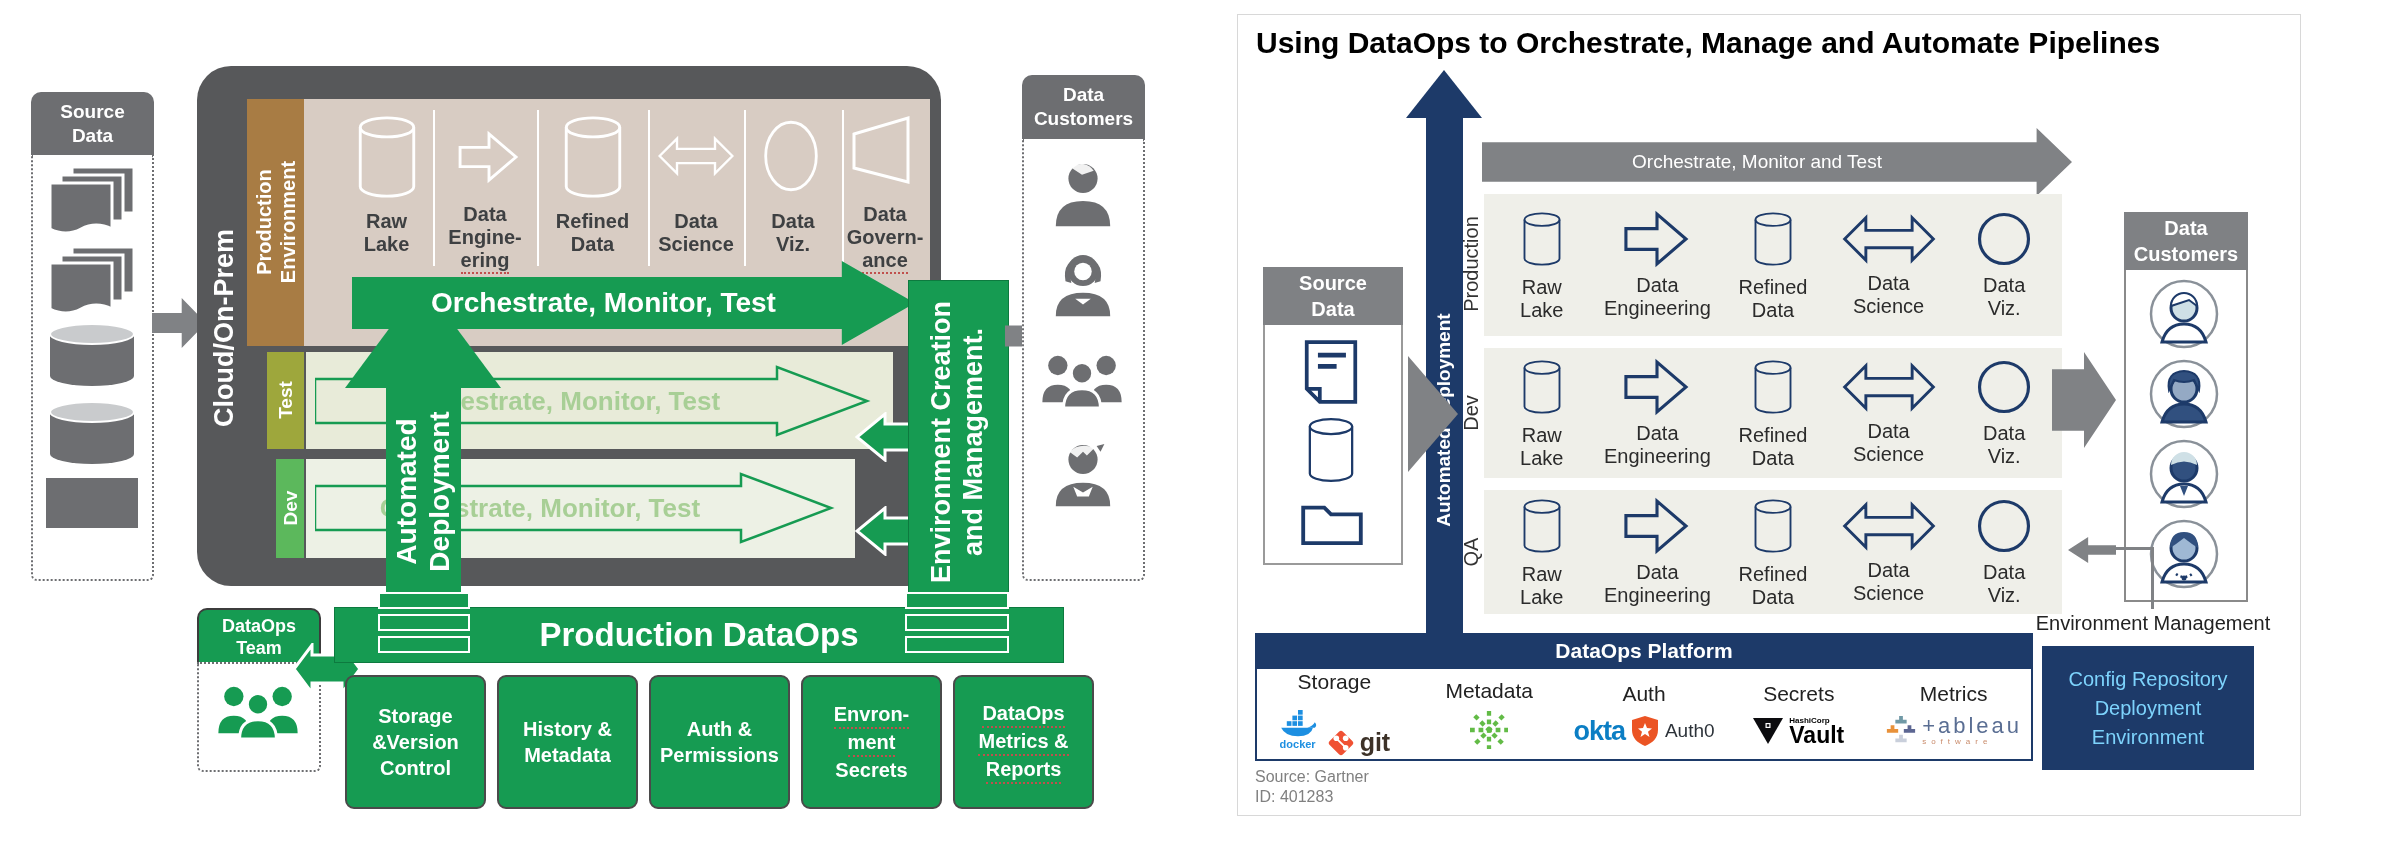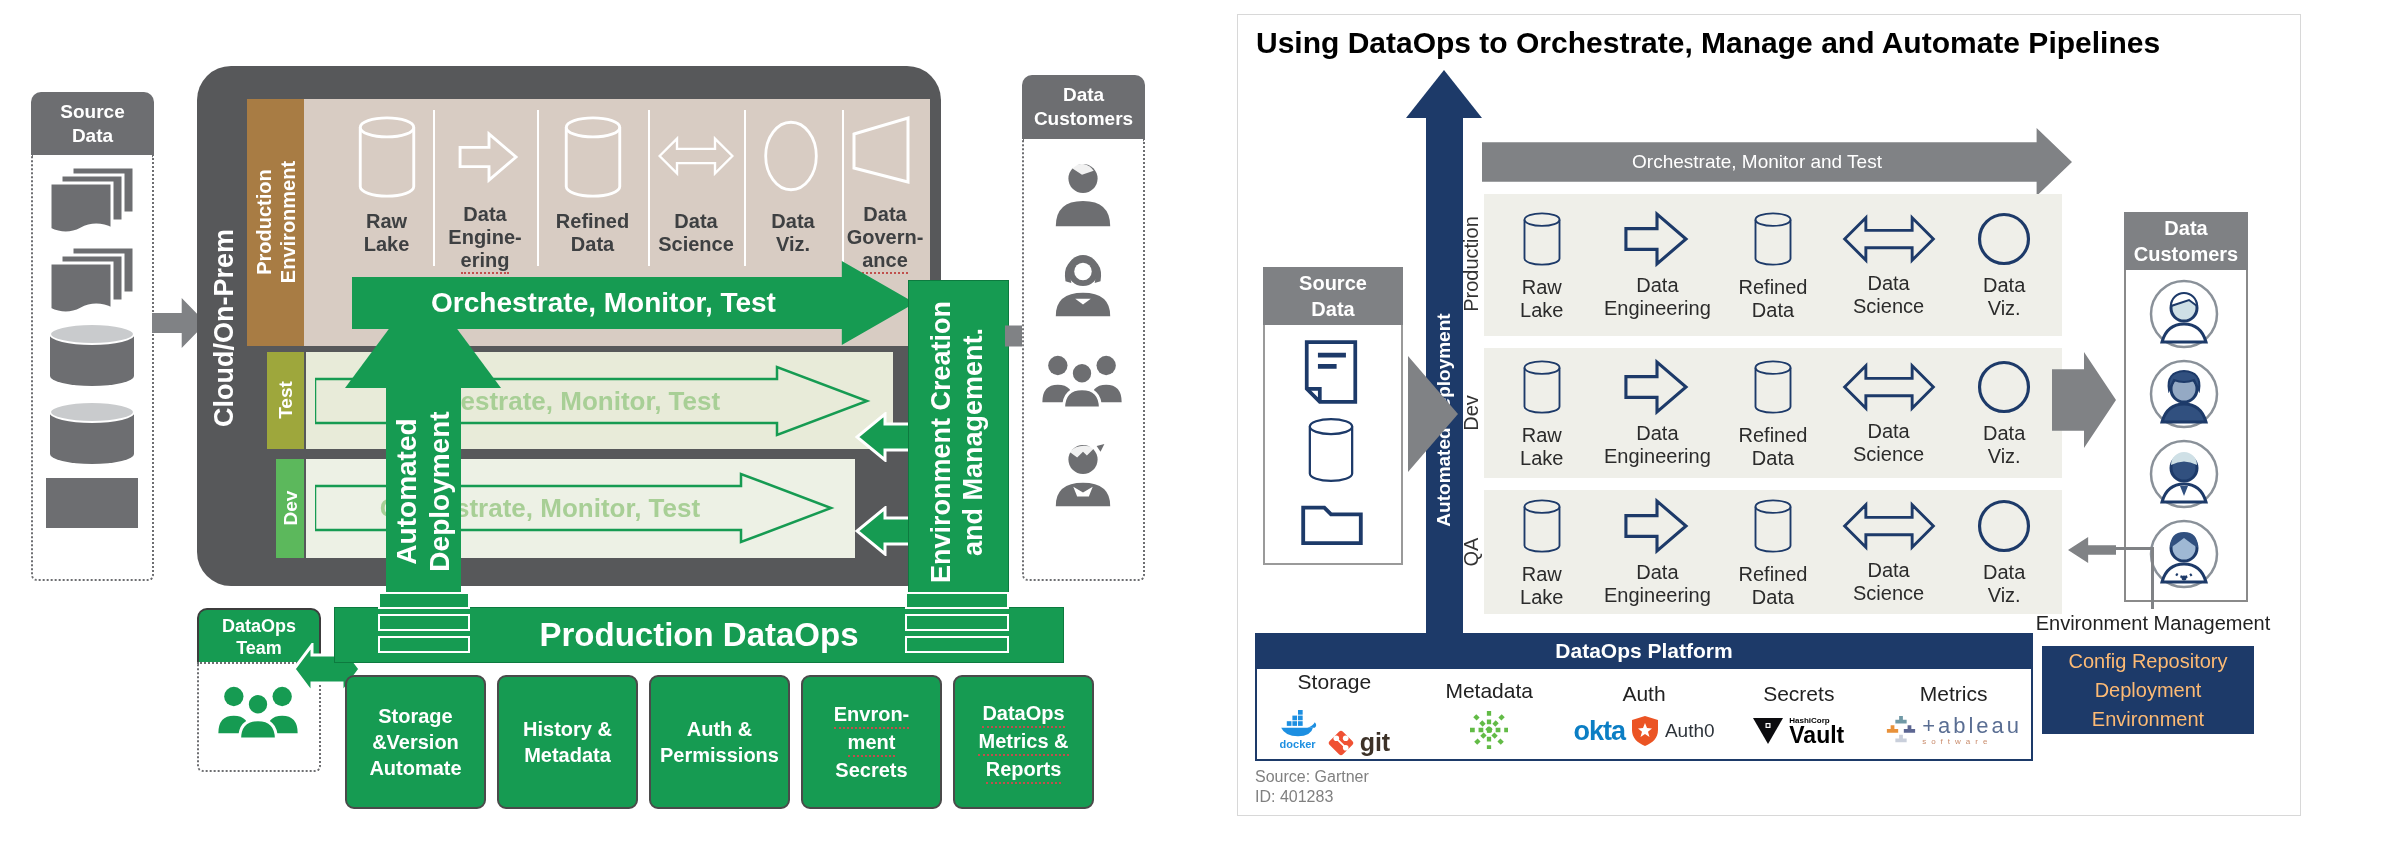--- a/index.html
+++ b/index.html
@@ -322,21 +322,21 @@
     <div class="abs" style="left:378px;top:614px;width:88px;height:13px;background:#169b52;border:2.5px solid #fff;"></div>
     <div class="abs" style="left:378px;top:636px;width:88px;height:13px;background:#169b52;border:2.5px solid #fff;"></div>
     <div class="abs" style="left:905px;top:592px;width:100px;height:13px;background:#169b52;border:2.5px solid #fff;"></div>
     <div class="abs" style="left:905px;top:614px;width:100px;height:13px;background:#169b52;border:2.5px solid #fff;"></div>
     <div class="abs" style="left:905px;top:636px;width:100px;height:13px;background:#169b52;border:2.5px solid #fff;"></div>
 
     <div class="abs gbox flexc" style="left:345px;top:675px;width:137px;height:130px;">
       <div>
           <span style="display:block">Storage</span>
           <span style="display:block">&amp;Version</span>
-          <span style="display:block">Automate</span>
+          <span style="display:block">Control</span>
         </div>
       </div>
     <div class="abs gbox flexc" style="left:497px;top:675px;width:137px;height:130px;">
       <div>
           <span style="display:block">History &amp;</span>
           <span style="display:block">Metadata</span>
         </div>
       </div>
     <div class="abs gbox flexc" style="left:649px;top:675px;width:137px;height:130px;">
       <div>
@@ -508,21 +508,21 @@
         <use href="#s-av3"></use>
       </svg>
     <svg class="abs" style="left:2148px;top:518px;" width="72" height="72">
         <use href="#s-av4"></use>
       </svg>
 
     <div class="abs" style="left:2068px;top:537px;width:48px;height:26px;background:#808285;clip-path:polygon(100% 32%,42% 32%,42% 0,0 50%,42% 100%,42% 68%,100% 68%);"></div>
     <div class="abs" style="left:2114px;top:547px;width:40px;height:3px;background:#808285;"></div>
     <div class="abs" style="left:2151px;top:547px;width:3px;height:62px;background:#808285;"></div>
     <div class="abs" style="left:2028px;top:612px;width:250px;text-align:center;font-size:20px;color:#222;">Environment Management</div>
-    <div class="abs flexc pre" style="left:2042px;top:646px;width:212px;height:88px;background:#1d3a69;color:#fdba74;font-size:20px;line-height:1.45;">Config Repository
+    <div class="abs flexc pre" style="left:2042px;top:646px;width:212px;height:124px;background:#1d3a69;color:#7dd3fc;font-size:20px;line-height:1.45;">Config Repository
 Deployment
 Environment</div>
 
     <div class="abs flexc" style="left:1255px;top:633px;width:778px;height:36px;background:#1d3a69;color:#fff;font-size:21px;font-weight:bold;">DataOps Platform</div>
     <div class="abs" style="left:1255px;top:669px;width:774px;height:90px;background:#fff;border:2px solid #1d3a69;border-top:none;display:flex;">
       <div class="r-item">
         <div class="plat-label">Storage</div>
         <div style="display:flex;align-items:center;gap:8px;margin-top:8px;">
           <div style="display:flex;flex-direction:column;align-items:center;">
             <svg width="38" height="28">

